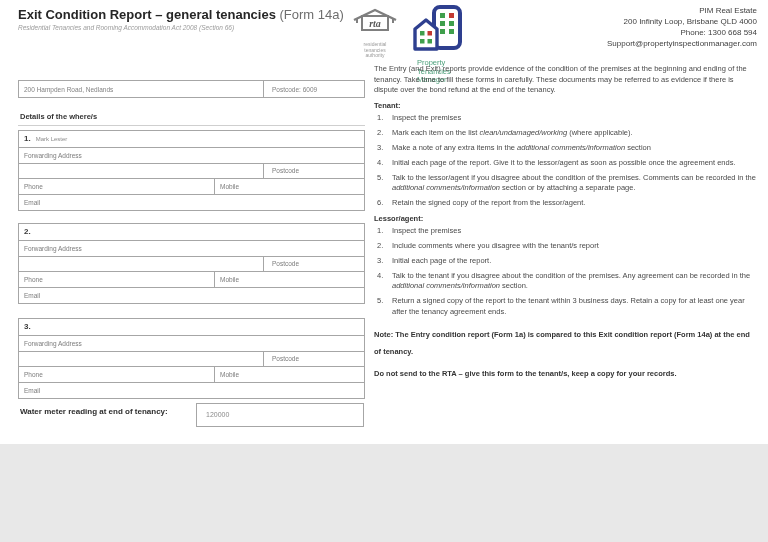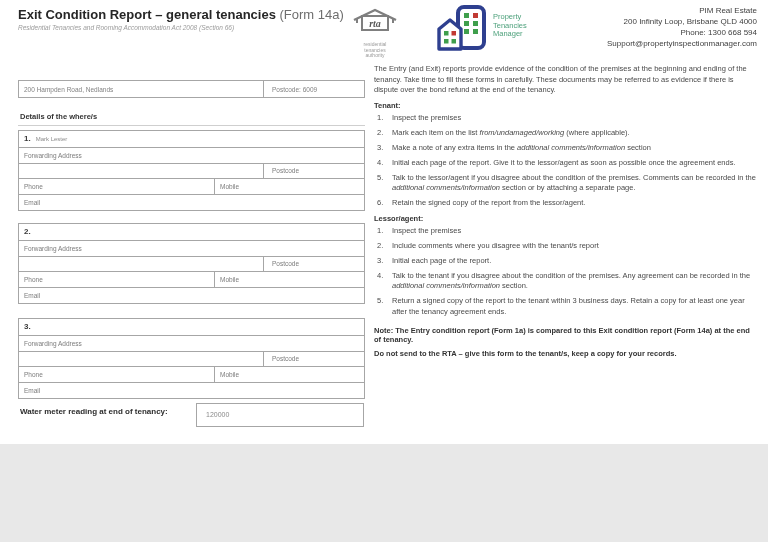--- a/index.html
+++ b/index.html
@@ -12,21 +12,21 @@
 
   
   .title-block { position:absolute; left:18px; top:7px; }
   .doc-title { font-size:13px; font-weight:bold; color:#262626; white-space:nowrap; }
   .doc-title .form-no { font-weight:normal; color:#6e6e6e; }
   .doc-subtitle { font-size:6.5px; font-style:italic; color:#9b9b9b; margin-top:2px; }
 
   .rta-logo { position:absolute; left:350px; top:8px; width:50px; text-align:center; }
   .rta-caption { font-size:5px; line-height:5.5px; color:#9a9a9a; margin-top:2px; }
 
-  .pim-logo { position:absolute; left:436px; top:5px; display:flex; align-items:flex-start; }
+  .pim-logo { position:absolute; left:412px; top:5px; display:flex; align-items:flex-start;flex-direction:column; }
   .pim-caption { font-size:7.5px; line-height:8.5px; color:#4ea17c; margin-left:5px; margin-top:8px; }
 
   .contact-block { position:absolute; right:11px; top:5px; text-align:right; font-size:8px; line-height:11px; color:#3f3f3f; }
 
   
   .section-heading {
     position:absolute; left:18px; width:347px; font-size:7.5px; font-weight:bold;
     color:#333; padding:0 0 4px 2px; border-bottom:1px solid #cfcfcf;
   }
   .h-address { top:64px; }
@@ -55,21 +55,21 @@
   .wm-value { font-size:7px; color:#8a8a8a; padding:7px 0 0 9px; }
 
   
   .instructions { position:absolute; left:374px; top:64px; width:384px; font-size:7.5px; color:#4a4a4a; }
   .intro { line-height:10.5px; }
   .list-heading { font-weight:bold; color:#333; margin-top:5px; margin-bottom:3px; }
   .oli { display:flex; margin-bottom:4.5px; line-height:10.5px; }
   .oli-num { flex:none; width:18px; padding-left:3px; }
   .oli-body { flex:1; }
   .it { font-style:italic; }
-  .note { font-weight:bold; color:#333; line-height:9px; margin-top:9px; }
+  .note { font-weight:bold; color:#333; line-height:17px; margin-top:9px; }
   .note2 { margin-top:5px; }
 
   
   .f-label { position:absolute; font-size:6.5px; color:#5a5a5a; }
   .fl-lessor { left:24px; top:516px; }
   .fl-tenant { left:238px; top:516px; }
   .lessor-initial-box { left:97px; top:508px; width:124px; height:28px; border-color:#9a9a9a; }
   .tenant-initial-box { left:305px; top:508px; width:313px; height:28px; border-color:#9a9a9a; display:flex; }
   .ti-cell { height:100%; display:flex; align-items:center; font-size:6px; color:#7a7a7a; }
   .ti-c1 { width:123px; }
@@ -231,21 +231,21 @@
     <div class="intro">The Entry (and Exit) reports provide evidence of the condition of the premises at the beginning and ending of the tenancy. Take time to fill these forms in carefully. These documents may be referred to as evidence if there is dispute over the bond refund at the end of the tenancy.</div>
 
     <div class="list-heading">Tenant:</div>
     <div>
         <div class="oli">
           <span class="oli-num">1.</span>
           <span class="oli-body"><span>Inspect the premises</span></span>
         </div>
         <div class="oli">
           <span class="oli-num">2.</span>
-          <span class="oli-body"><span>Mark each item on the list </span><span class="it">from/undamaged/working</span><span> (where applicable).</span></span>
+          <span class="oli-body"><span>Mark each item on the list </span><span class="it">clean/undamaged/working</span><span> (where applicable).</span></span>
         </div>
         <div class="oli">
           <span class="oli-num">3.</span>
           <span class="oli-body"><span>Make a note of any extra items in the </span><span class="it">additional comments/information</span><span> section</span></span>
         </div>
         <div class="oli">
           <span class="oli-num">4.</span>
           <span class="oli-body"><span>Initial each page of the report. Give it to the lessor/agent as soon as possible once the agreement ends.</span></span>
         </div>
         <div class="oli">

